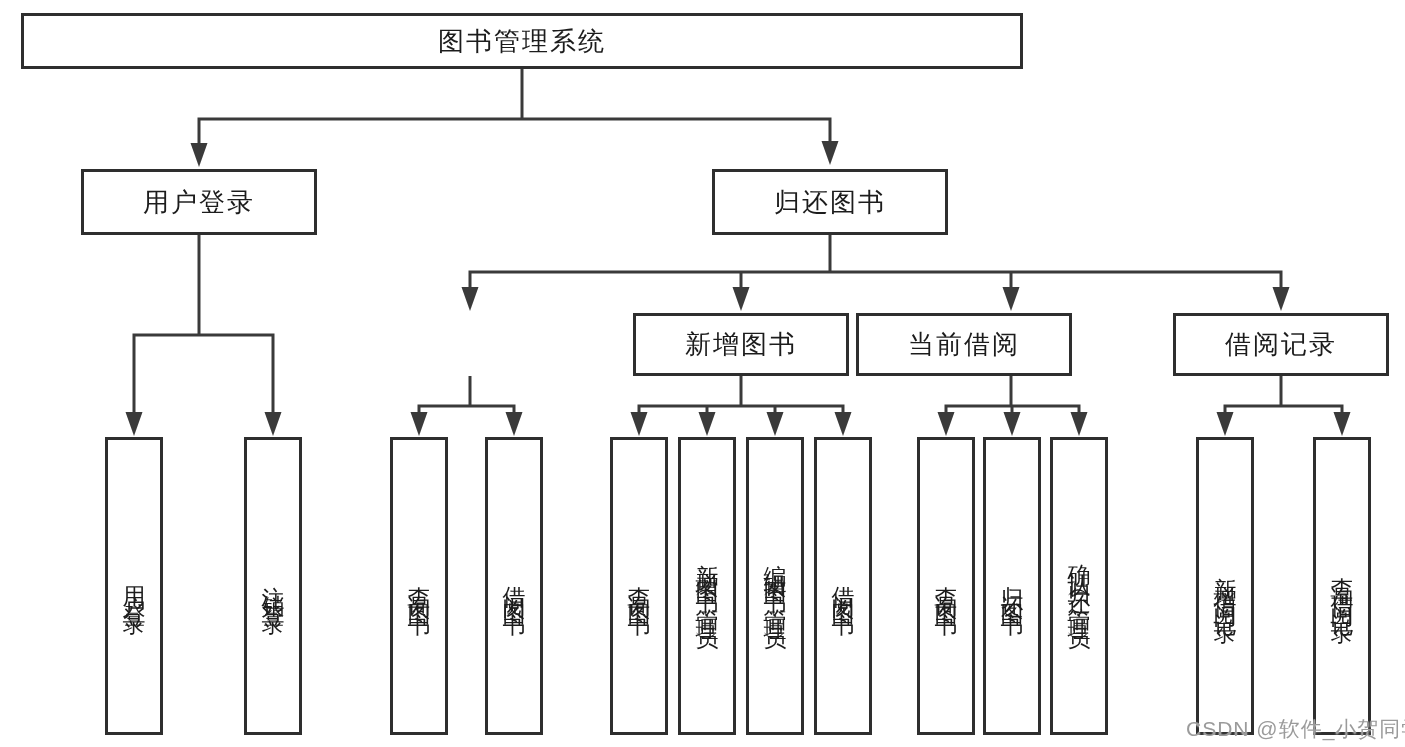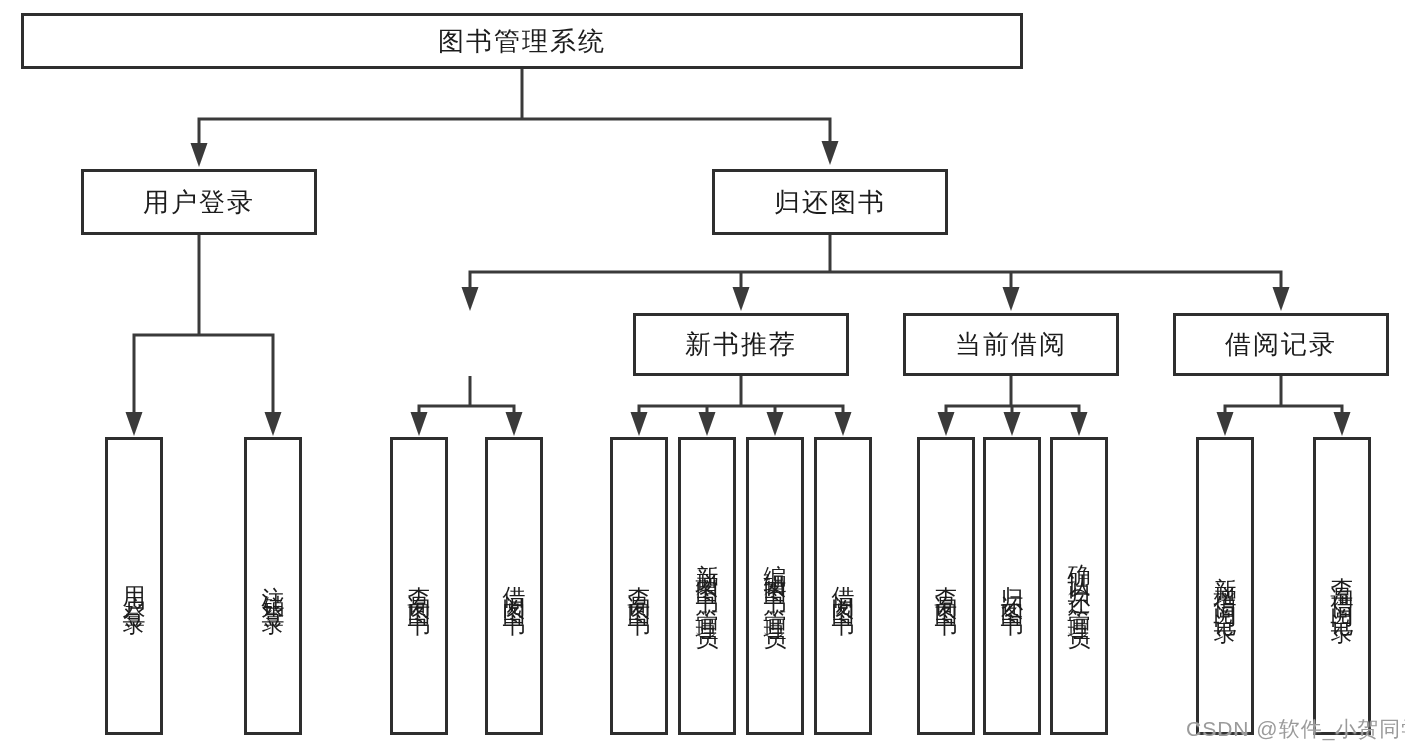--- a/index.html
+++ b/index.html
@@ -138,23 +138,23 @@
   </div>
 
   <div class="node node-l2 node-h" style="left:81px;">
     <span>用户登录</span>
   </div>
   <div class="node node-l2 node-h" style="left:712px;">
     <span>归还图书</span>
   </div>
 
   <div class="node node-l3 node-h" style="left:633px;">
-    <span>新书推荐</span>
-  </div>
-  <div class="node node-l3 node-h" style="left:903px;">
+    <span>新增图书</span>
+  </div>
+  <div class="node node-l3 node-h" style="left:856px;">
     <span>当前借阅</span>
   </div>
   <div class="node node-l3 node-h" style="left:1173px;">
     <span>借阅记录</span>
   </div>
 
   <div class="node leaf" style="left:105px;">
     <span class="vtext">用户登录</span>
   </div>
   <div class="node leaf" style="left:244px;">

